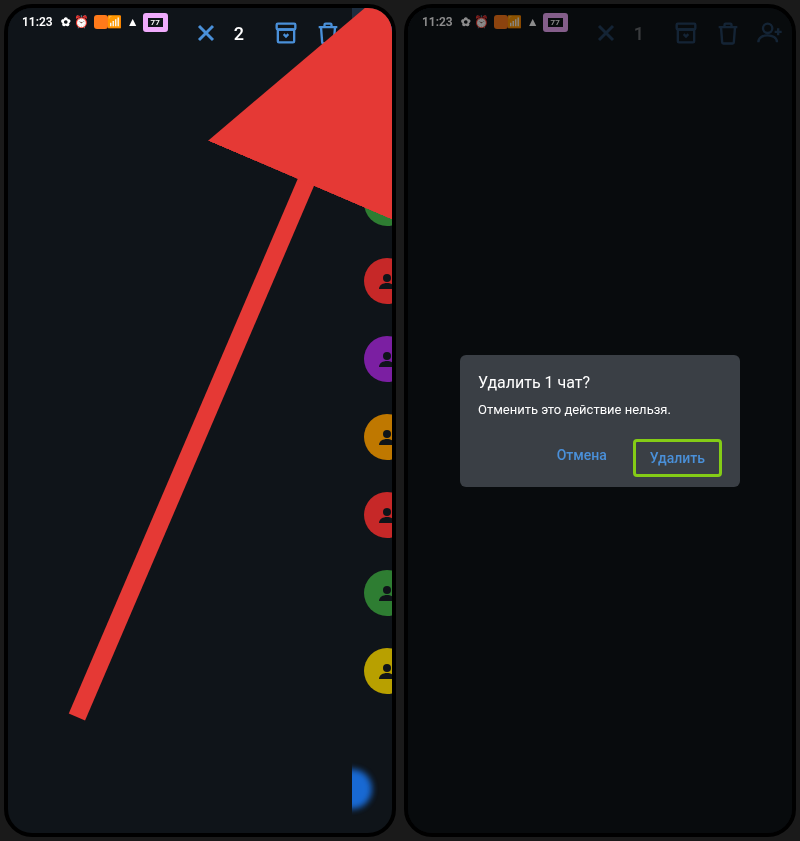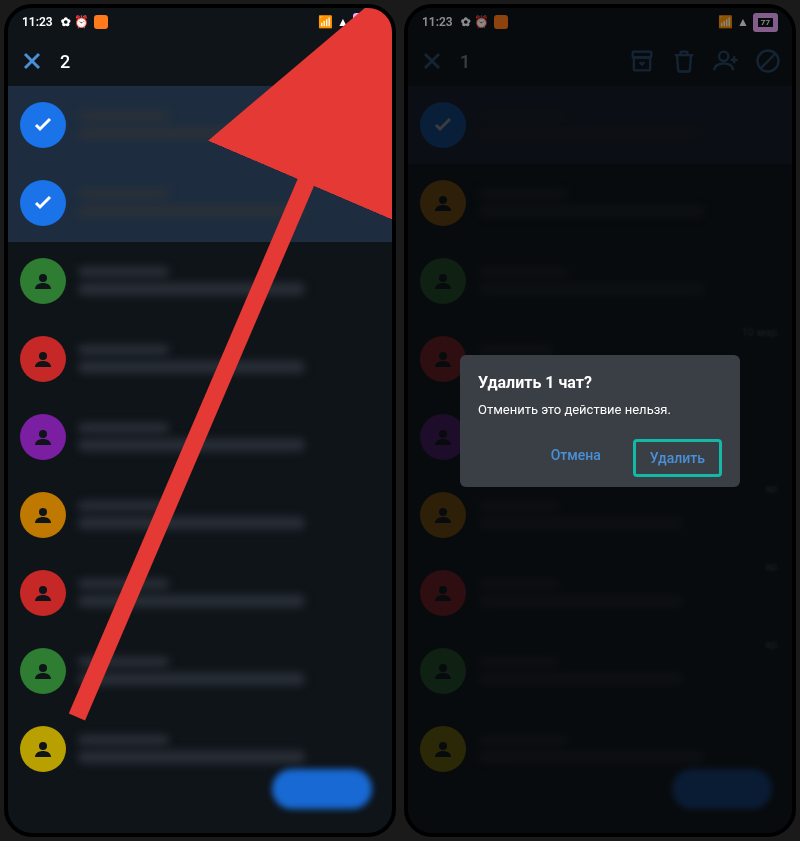--- a/index.html
+++ b/index.html
@@ -13,21 +13,21 @@
     padding: 4px;
   }
   .phone {
     flex: 1;
     background: #0f1419;
     border: 4px solid #000;
     border-radius: 28px;
     overflow: hidden;
     position: relative;
     display: flex;
-    flex-direction: column;
+    flex-direction: row;
   }
   .statusbar {
     height: 28px;
     background: #0f1419;
     color: #fff;
     display: flex;
     align-items: center;
     padding: 0 14px;
     font-size: 12px;
     font-weight: 600;
@@ -123,32 +123,32 @@
     justify-content: center;
     z-index: 5;
   }
   .dialog {
     width: 280px;
     background: #3a3f45;
     border-radius: 6px;
     padding: 18px 18px 10px 18px;
     color: #fff;
   }
-  .dialog-title { font-size: 16px; font-weight: 700; margin-bottom: 10px; }
+  .dialog-title { font-size: 16px; font-weight: 400; margin-bottom: 10px; }
   .dialog-msg { font-size: 13px; color: #ffffff; margin-bottom: 22px; }
-  .dialog-actions { display: flex; justify-content: flex-end; gap: 18px; }
+  .dialog-actions { display: flex; justify-content: flex-end; gap: 12px; }
   .dlg-btn {
     color: #4a90d9;
     font-size: 14px;
     font-weight: 500;
     padding: 8px 14px;
     cursor: pointer;
   }
   .highlight-box {
-    border: 3px solid #14b8a6;
+    border: 3px solid #84cc16;
     border-radius: 4px;
   }
   .dim { opacity: 0.38; }
 </style>
 </head>
 <body>
 
 <div class="phone">
   <div class="statusbar">
     <span class="time">11:23</span>

